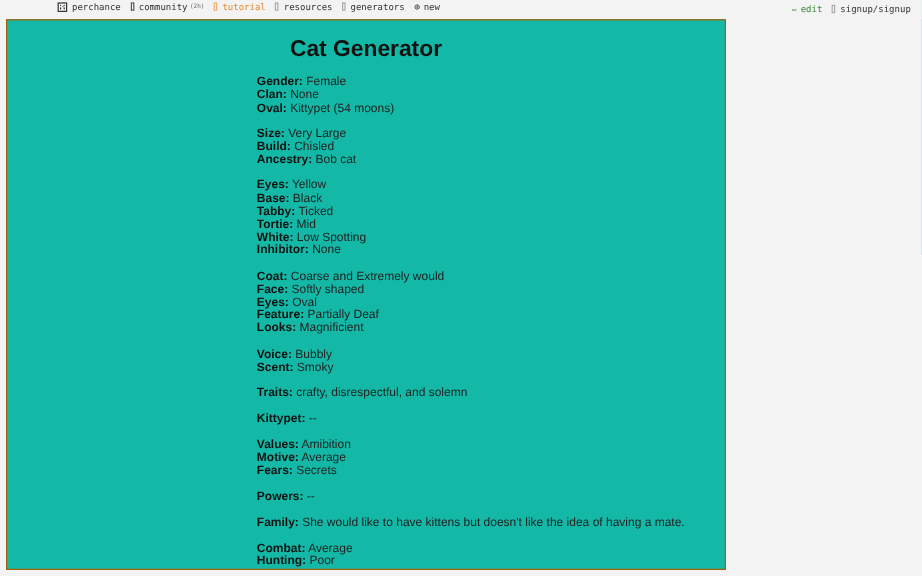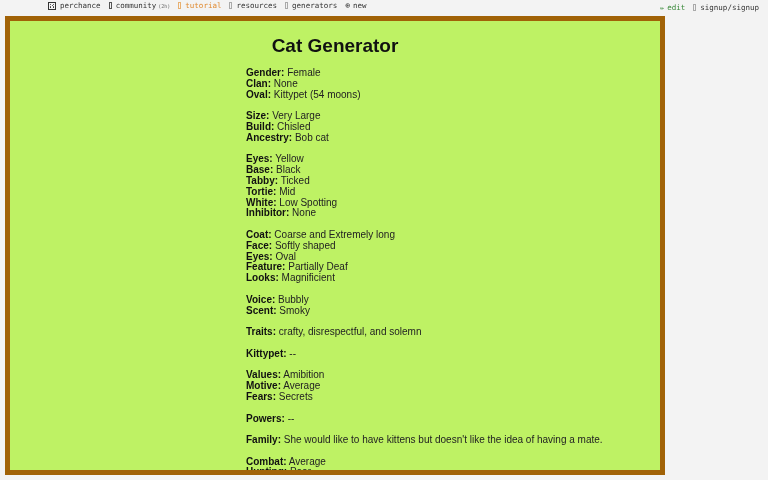--- a/index.html
+++ b/index.html
@@ -72,24 +72,24 @@
   }
   .tutorial { color: #e08a30; }
   .tutorial .box-glyph { border-color: #e8b070; }
   .community small { font-size: 5px; color: #666; margin-left: 2px; }
   .edit { color: #3a8a3a; margin-right: 8px; }
   .muted-glyph { border-color: #aaa; }
   .page {
     position: absolute;
     top: 16px;
     left: 5px;
-    width: 660px;
+    width: 600px;
     height: 459px;
-    background: #bef264;
-    border: 5px solid #a16207;
+    background: #14b8a6;
+    border: 1px solid #a16207;
     box-sizing: border-box;
     overflow: hidden;
   }
   h1 {
     position: absolute;
     top: 14px;
     left: 0;
     width: 100%;
     text-align: center;
     margin: 0;
@@ -100,21 +100,21 @@
   }
   .content {
     position: absolute;
     top: 47px;
     left: 208px;
     font-family: "Liberation Sans", sans-serif;
     font-size: 10px;
     line-height: 10.8px;
     color: #222;
   }
-  .group { margin-bottom: 10.8px; margin-left: 28px; }
+  .group { margin-bottom: 10.8px; }
   .row { white-space: nowrap; }
   .row b { font-weight: bold; color: #111; }
 </style>
 </head>
 <body>
 
 <div class="topbar">
   <div class="left">
     <span class="nav-item">
       <span class="dice-icon">
@@ -175,21 +175,21 @@
       </div>
       <div class="group">
         <div class="row"><b>Eyes:</b> <span>Yellow</span></div>
         <div class="row"><b>Base:</b> <span>Black</span></div>
         <div class="row"><b>Tabby:</b> <span>Ticked</span></div>
         <div class="row"><b>Tortie:</b> <span>Mid</span></div>
         <div class="row"><b>White:</b> <span>Low Spotting</span></div>
         <div class="row"><b>Inhibitor:</b> <span>None</span></div>
       </div>
       <div class="group">
-        <div class="row"><b>Coat:</b> <span>Coarse and Extremely long</span></div>
+        <div class="row"><b>Coat:</b> <span>Coarse and Extremely would</span></div>
         <div class="row"><b>Face:</b> <span>Softly shaped</span></div>
         <div class="row"><b>Eyes:</b> <span>Oval</span></div>
         <div class="row"><b>Feature:</b> <span>Partially Deaf</span></div>
         <div class="row"><b>Looks:</b> <span>Magnificient</span></div>
       </div>
       <div class="group">
         <div class="row"><b>Voice:</b> <span>Bubbly</span></div>
         <div class="row"><b>Scent:</b> <span>Smoky</span></div>
       </div>
       <div class="group">

